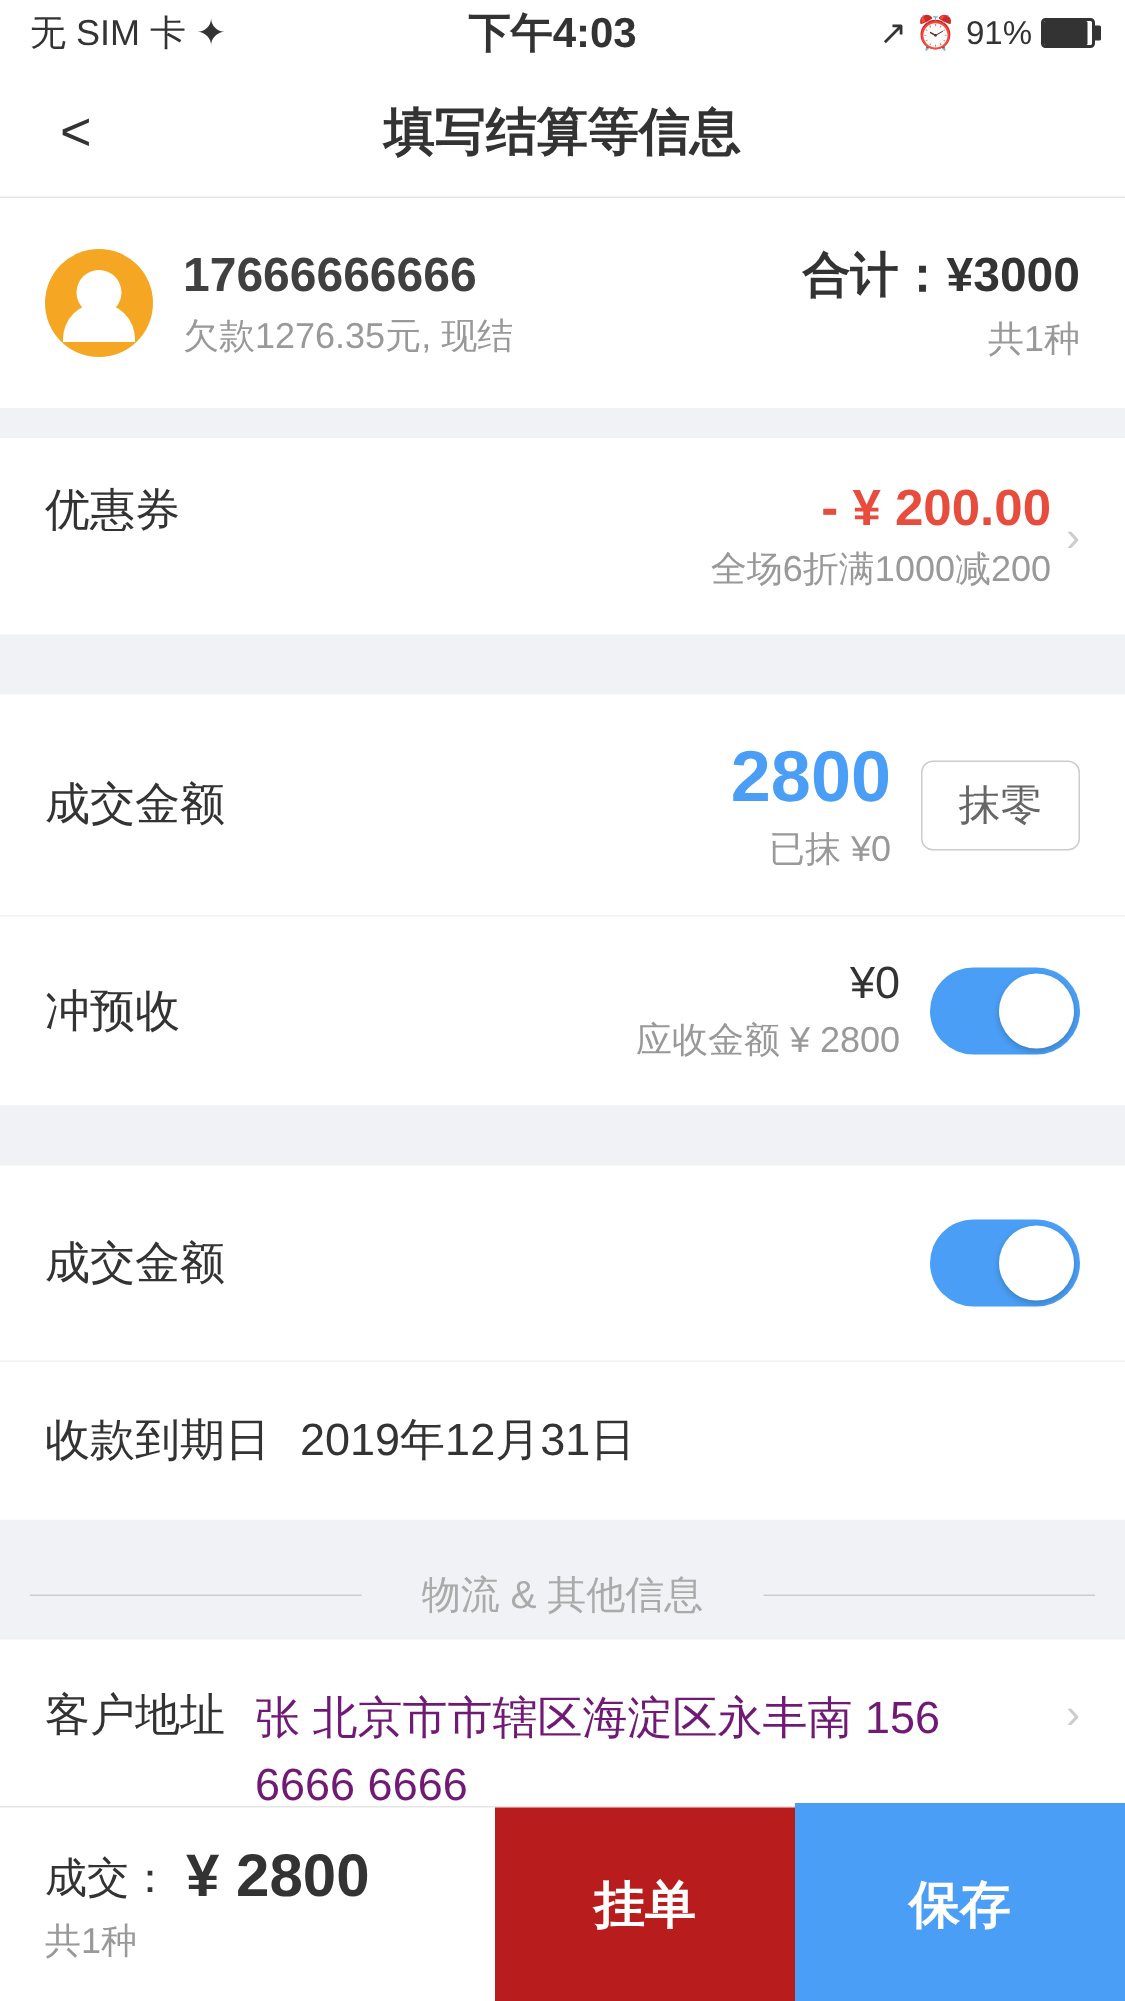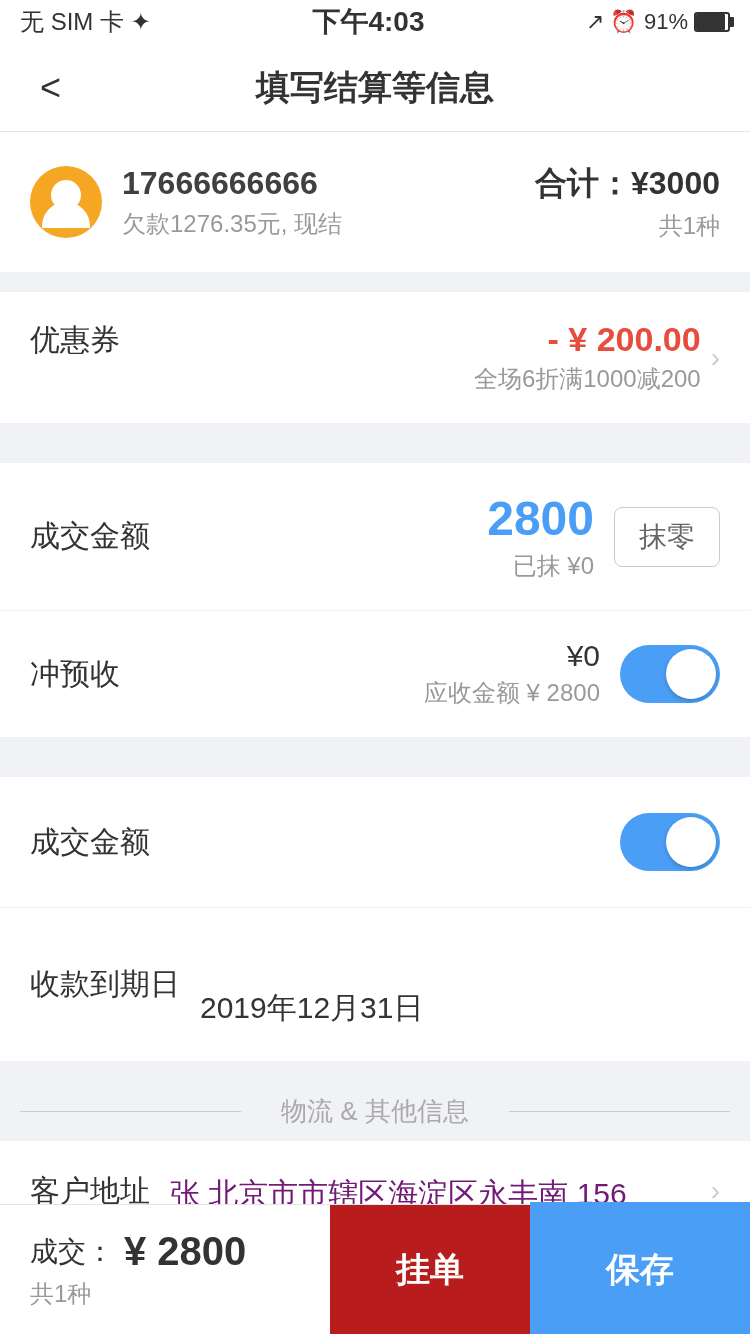--- a/index.html
+++ b/index.html
@@ -227,21 +227,21 @@
       margin-top: 0;
       border-top: 1px solid #f0f2f5;
     }
     .due-row {
       padding: 32px 30px;
       display: flex;
       align-items: center;
       gap: 20px;
     }
     .due-label { font-size: 30px; color: #333; }
-    .due-value { font-size: 30px; color: #333; margin-top: 48px; }
+    .due-value { font-size: 30px; color: #333; }
 
     
     .logistics-divider {
       margin: 20px 0 0 0;
       background: #f0f2f5;
       height: 60px;
       display: flex;
       align-items: center;
       justify-content: center;
       gap: 20px;

